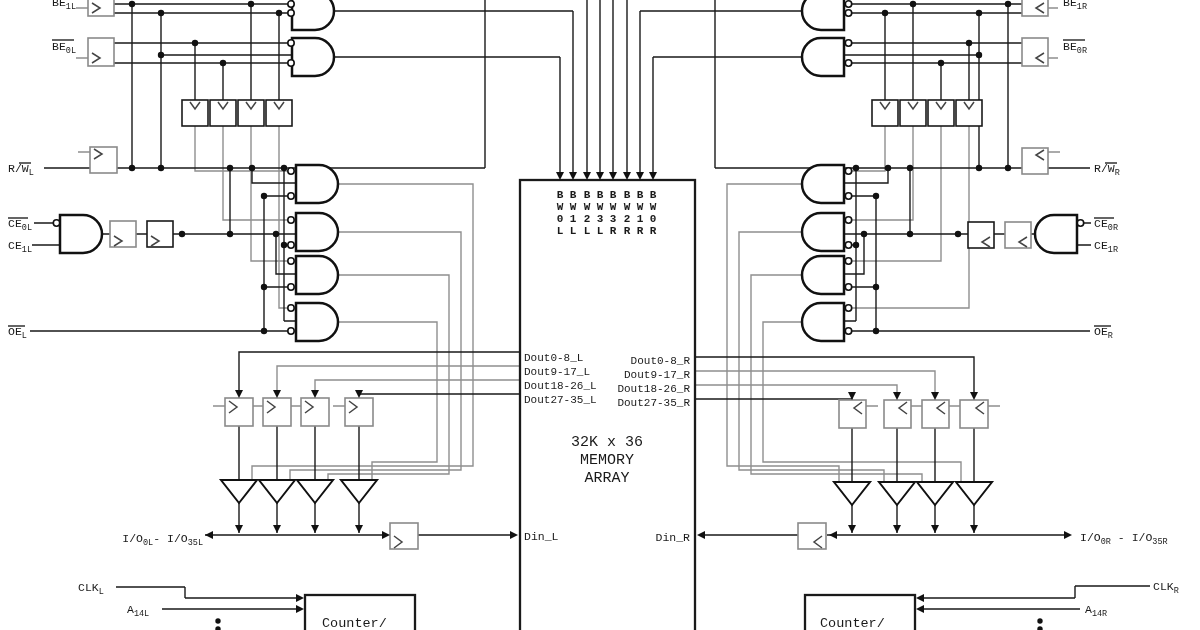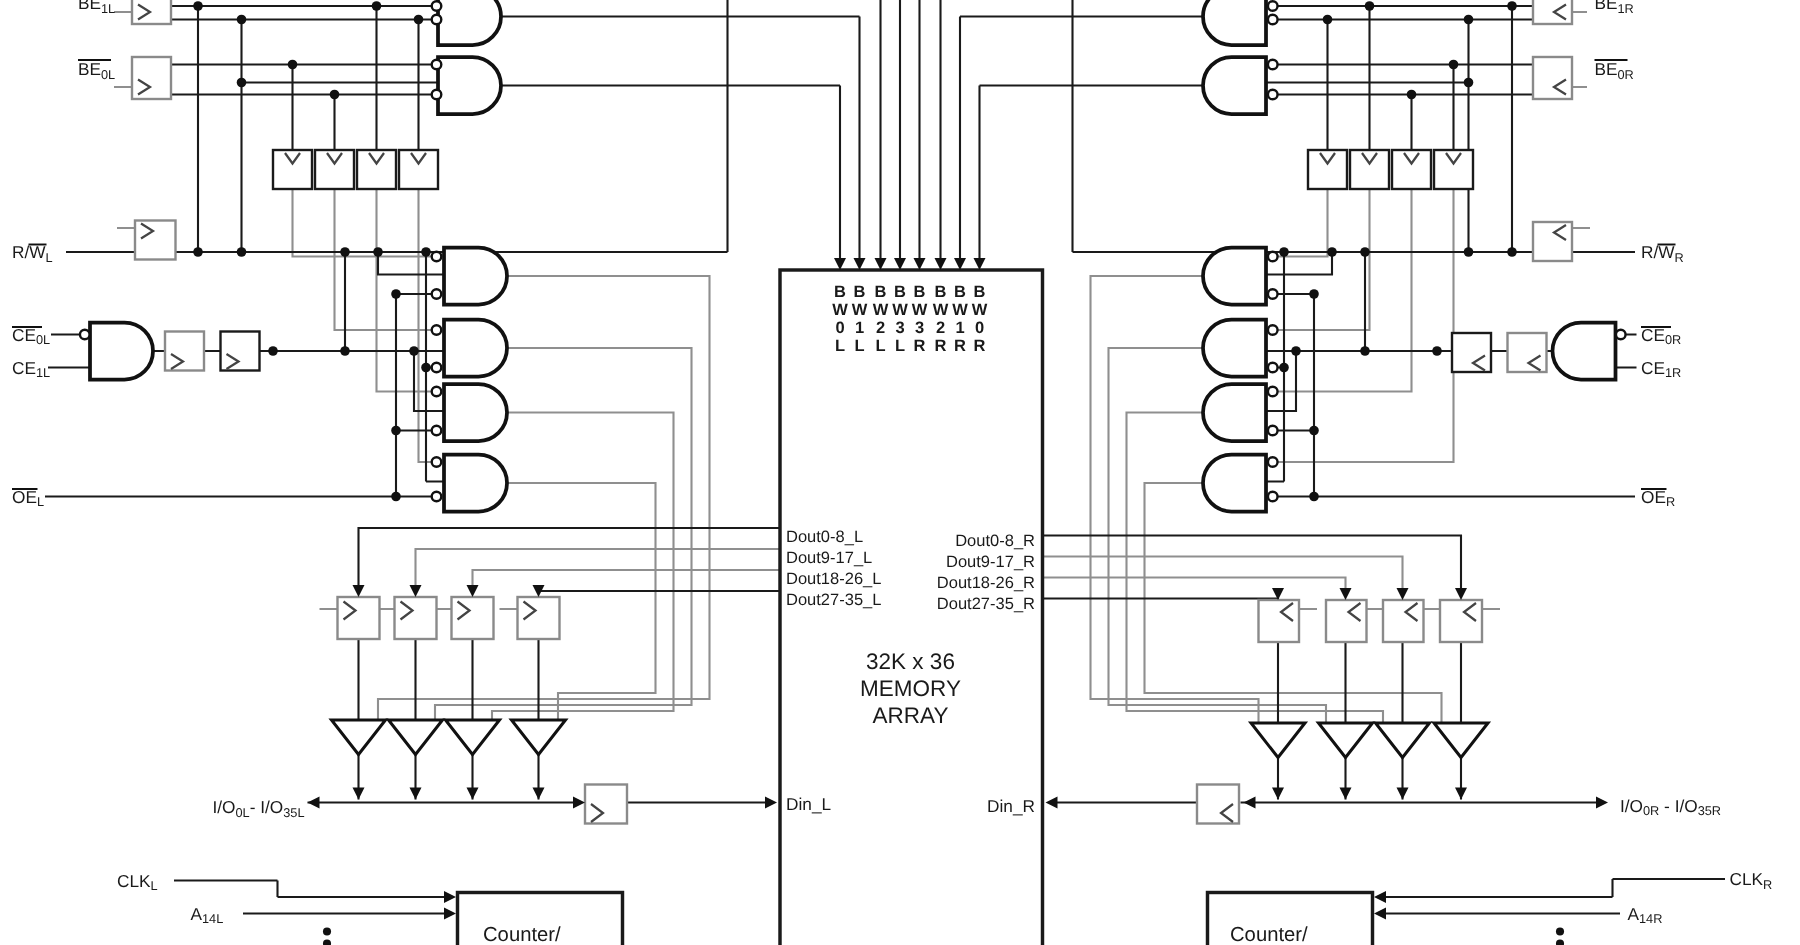--- a/index.html
+++ b/index.html
@@ -1,17 +1,17 @@
 <!DOCTYPE html>
 <html><head>
 <meta charset="utf-8">
 <style>
   html,body{margin:0;padding:0;background:#fff;}
   .stage{position:relative;width:1200px;height:630px;background:#fff;overflow:hidden;
-         font-family:Liberation Sans, sans-serif;}
+         font-family:Liberation Mono, monospace;}
   svg{display:block;}
   .wb{fill:none;stroke:#1a1a1a;stroke-width:1.4;}
   .wg{fill:none;stroke:#8f8f8f;stroke-width:1.4;}
   .gate{fill:#fff;stroke:#111;stroke-width:2.5;}
   .tri{fill:#fff;stroke:#111;stroke-width:2;}
   .bx{fill:#fff;stroke:#1a1a1a;stroke-width:1.6;}
   .bxg{fill:#fff;stroke:#8a8a8a;stroke-width:1.6;}
   .bxh{fill:#fff;stroke:#1a1a1a;stroke-width:2.3;}
   .bub{fill:#fff;stroke:#111;stroke-width:1.6;}
   .dot{fill:#111;}

